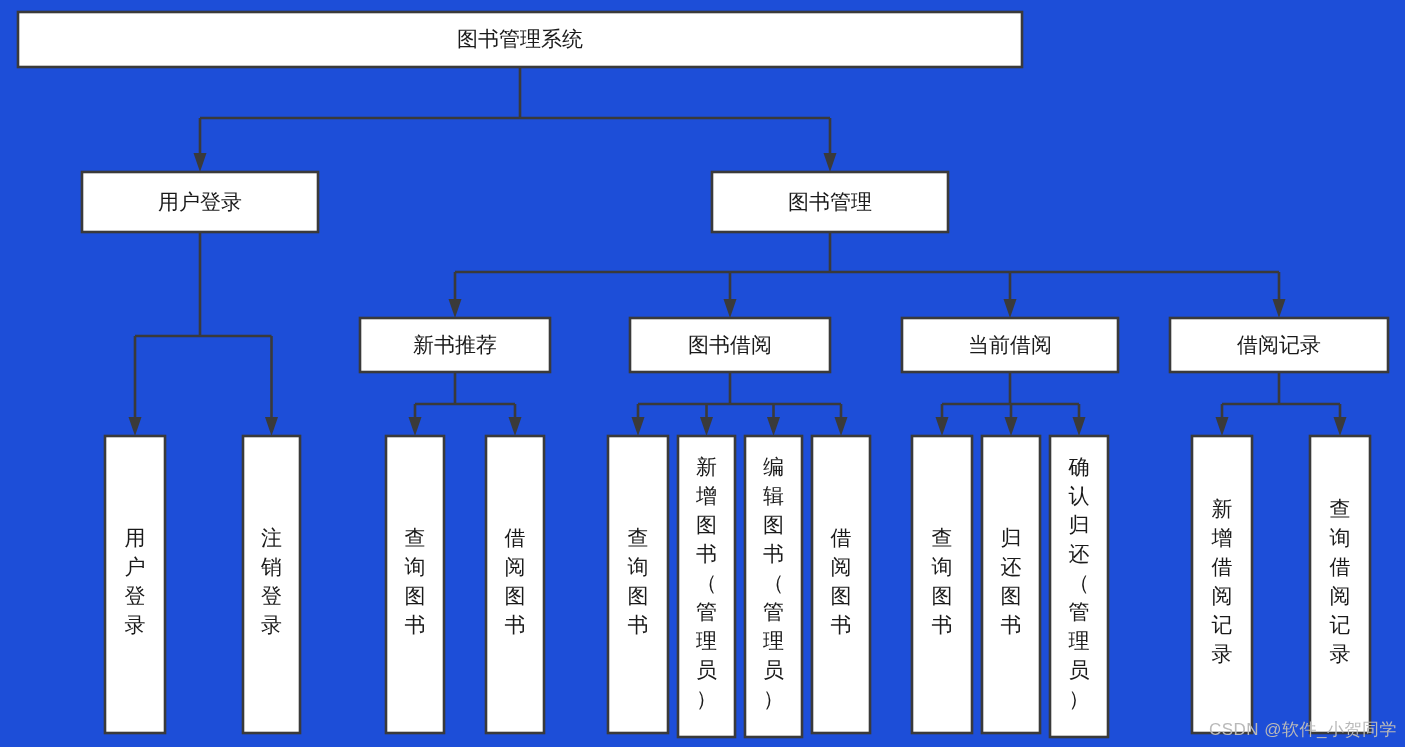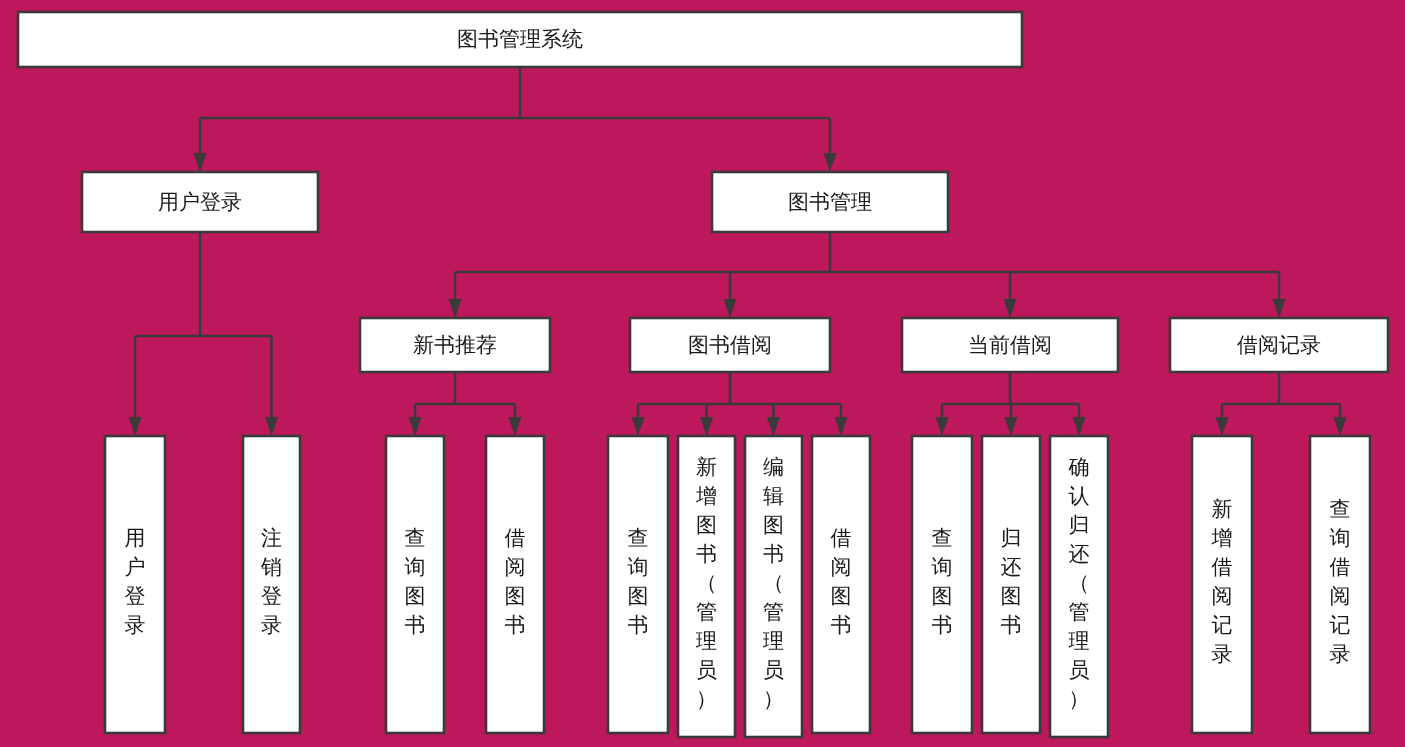--- a/index.html
+++ b/index.html
@@ -8,21 +8,21 @@
     padding: 0;
     background: #ffffff;
   }
   body {
     font-family: "Liberation Sans", "DejaVu Sans", sans-serif;
   }
   #diagram-root {
     position: relative;
     width: 1405px;
     height: 747px;
-    background: #be185d;
+    background: #1d4ed8;
     overflow: hidden;
   }
   svg#tree-svg {
     position: absolute;
     left: 0;
     top: 0;
     width: 1405px;
     height: 747px;
     display: block;
   }
@@ -218,13 +218,14 @@
         <g>
           <rect x="1192" y="436" width="60" height="297" class="node-box"></rect>
           <text x="1222" class="node-label-v"><tspan x="1222" y="515.56">新</tspan><tspan x="1222" y="544.56">增</tspan><tspan x="1222" y="573.56">借</tspan><tspan x="1222" y="602.56">阅</tspan><tspan x="1222" y="631.56">记</tspan><tspan x="1222" y="660.56">录</tspan></text>
         </g>
         <g>
           <rect x="1310" y="436" width="60" height="297" class="node-box"></rect>
           <text x="1340" class="node-label-v"><tspan x="1340" y="515.56">查</tspan><tspan x="1340" y="544.56">询</tspan><tspan x="1340" y="573.56">借</tspan><tspan x="1340" y="602.56">阅</tspan><tspan x="1340" y="631.56">记</tspan><tspan x="1340" y="660.56">录</tspan></text>
         </g>
       </g>
   </svg>
+  <div class="watermark">CSDN @软件_小贺同学</div>
 </div>
 
 </body></html>

